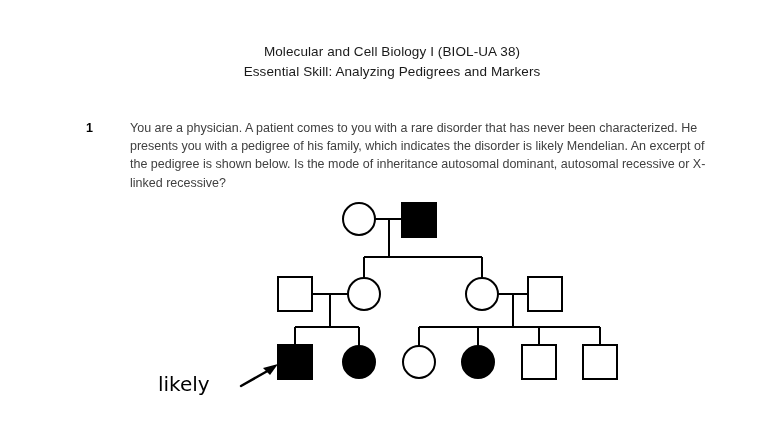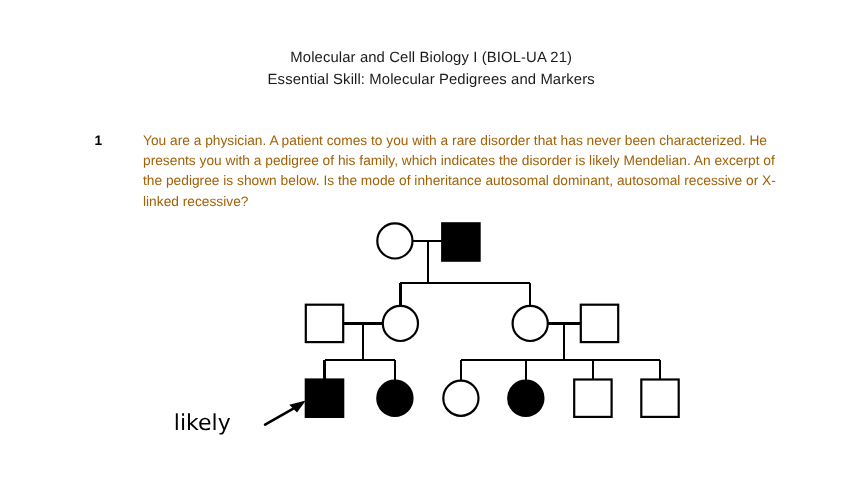--- a/index.html
+++ b/index.html
@@ -43,21 +43,21 @@
     top: 0;
     width: 30px;
     font-size: 12.5px;
     font-weight: bold;
     line-height: 18px;
   }
   #question-text {
     margin-left: 44px;
     font-size: 12.5px;
     line-height: 18.2px;
-    color: #a16207;
+    color: #404040;
     text-align: left;
   }
 
   
   #pedigree {
     position: absolute;
     left: 0;
     top: 0;
     width: 784px;
     height: 441px;
@@ -71,22 +71,22 @@
     font-size: 20px;
     line-height: 24px;
     color: #000000;
     font-family: "DejaVu Sans", sans-serif;
   }
 </style>
 </head>
 <body>
 
 <div id="slide-title">
-  <span class="title-line">Molecular and Cell Biology I (BIOL-UA 21)</span>
-  <span class="title-line">Essential Skill: Molecular Pedigrees and Markers</span>
+  <span class="title-line">Molecular and Cell Biology I (BIOL-UA 38)</span>
+  <span class="title-line">Essential Skill: Analyzing Pedigrees and Markers</span>
 </div>
 
 <div id="question-block">
   <div id="question-number">1</div>
   <div id="question-text">You are a physician. A patient comes to you with a rare disorder that has never been characterized. He presents you with a pedigree of his family, which indicates the disorder is likely Mendelian. An excerpt of the pedigree is shown below. Is the mode of inheritance autosomal dominant, autosomal recessive or X-linked recessive?</div>
 </div>
 
 <svg id="pedigree" viewBox="0 0 784 441" width="784" height="441" xmlns="http://www.w3.org/2000/svg">
 
   <g stroke="#000000" stroke-width="2" fill="none" shape-rendering="crispEdges">

